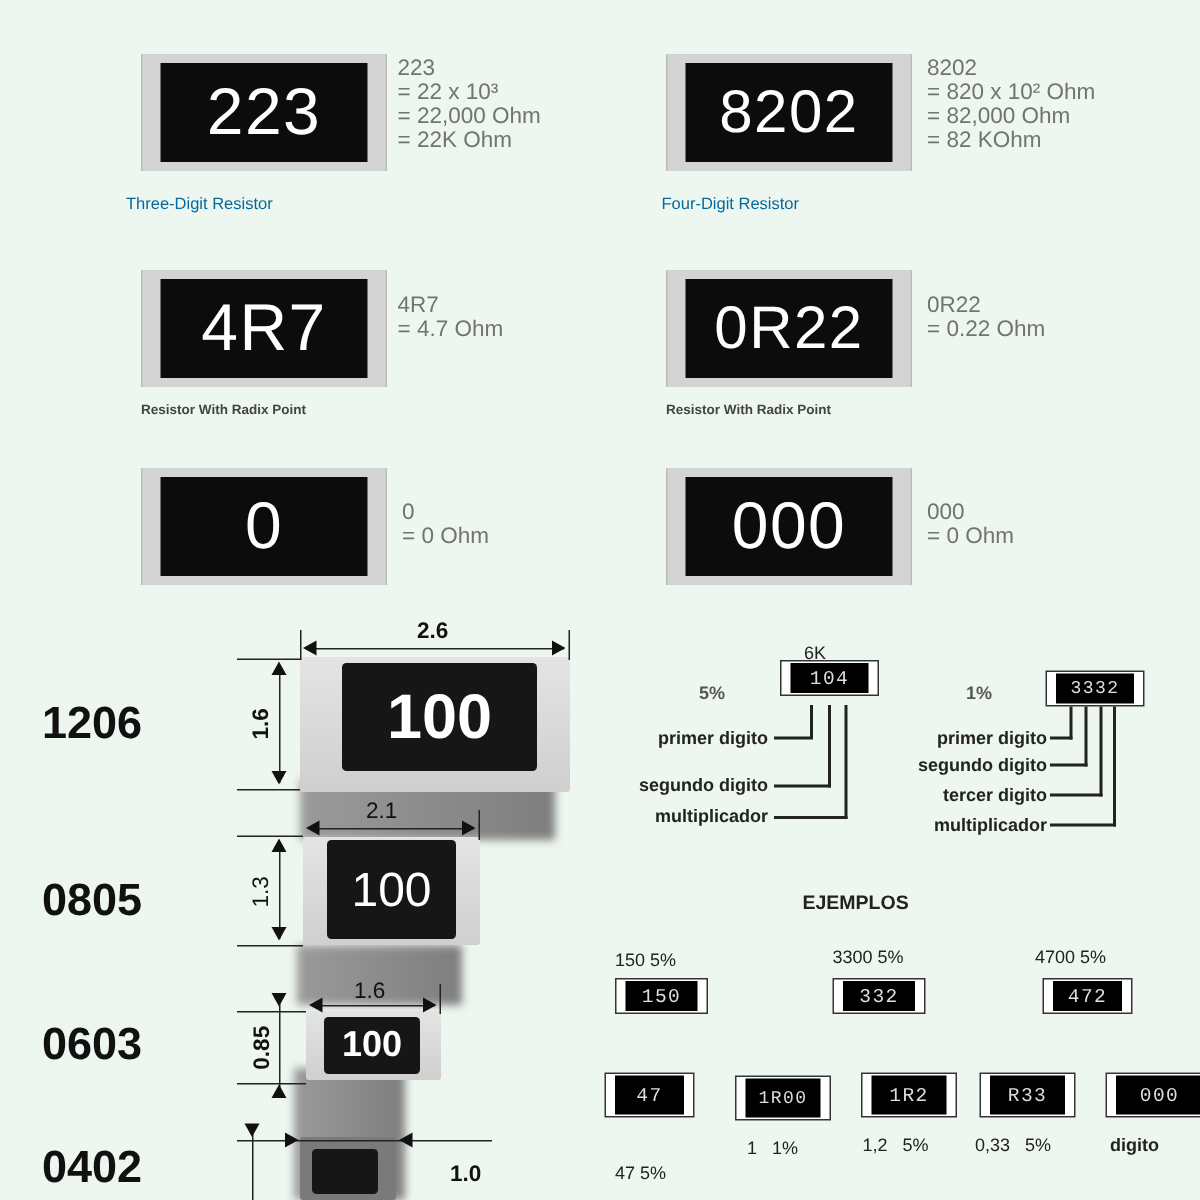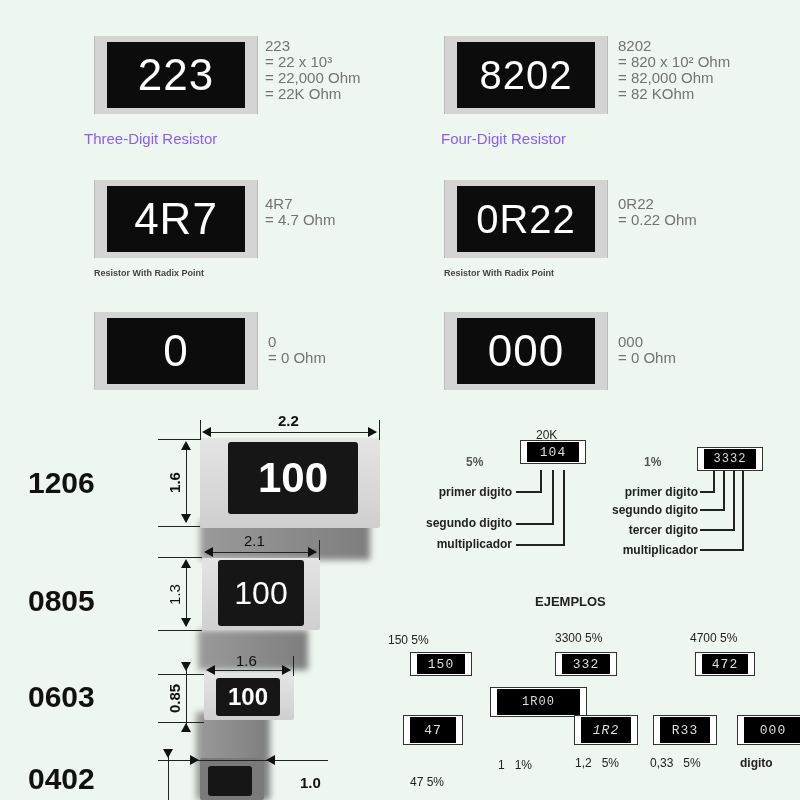--- a/index.html
+++ b/index.html
@@ -25,21 +25,21 @@
     font-family: "Liberation Sans", sans-serif;
     font-size: 44px;
     letter-spacing: 1px;
   }
   .smd-note {
     position: absolute;
     font-size: 15px; line-height: 16px; color: #737373;
     white-space: pre;
   }
   .smd-caption {
-    position: absolute; font-size: 15px; color: #8b5cf6;
+    position: absolute; font-size: 11px; color: #0369a1;
   }
   .smd-caption.small { font-size: 9px; font-weight: bold; color: #444; }
 
   
   .size-label {
     position: absolute; font-size: 30px; font-weight: bold; color: #111;
   }
   .photo-shadow {
     position: absolute; background: linear-gradient(90deg, #9a9a9a, #7e7e7e);
     filter: blur(3px);
@@ -157,21 +157,21 @@
 
   <div class="size-label" style="left:28px;top:466px;">1206</div>
   <div class="chip" style="left:200px;top:438px;width:180px;height:90px;">
     <div class="ink" style="left:28px;top:4px;width:130px;height:72px;font-size:42px;">100</div>
   </div>
   <div class="vline" style="left:200px;top:420px;height:20px;"></div>
   <div class="vline" style="left:379px;top:420px;height:20px;"></div>
   <div class="hline" style="left:204px;top:432px;width:172px;"></div>
   <div class="arrow-l" style="left:202px;top:427px;"></div>
   <div class="arrow-r" style="left:368px;top:427px;"></div>
-  <div class="dim" style="left:278px;top:412px;">2.2</div>
+  <div class="dim" style="left:278px;top:412px;">2.6</div>
   <div class="hline" style="left:158px;top:439px;width:42px;"></div>
   <div class="hline" style="left:158px;top:526px;width:42px;"></div>
   <div class="vline" style="left:186px;top:444px;height:78px;"></div>
   <div class="arrow-u" style="left:181px;top:441px;"></div>
   <div class="arrow-d" style="left:181px;top:514px;"></div>
   <div class="dim rot" style="left:164px;top:474px;">1.6</div>
 
   <div class="size-label" style="left:28px;top:584px;">0805</div>
   <div class="chip" style="left:202px;top:558px;width:118px;height:72px;">
     <div class="ink" style="left:16px;top:2px;width:86px;height:66px;font-size:32px;font-weight:normal;">100</div>
@@ -210,21 +210,21 @@
   </div>
   <div class="hline" style="left:158px;top:760px;width:170px;"></div>
   <div class="vline" style="left:168px;top:750px;height:50px;"></div>
   <div class="arrow-d" style="left:163px;top:749px;"></div>
   <div class="arrow-r" style="left:190px;top:755px;"></div>
   <div class="arrow-l" style="left:266px;top:755px;"></div>
   <div class="dim" style="left:300px;top:774px;">1.0</div>
 </div>
 
 <div>
-  <div class="small-text" style="left:536px;top:428px;">20K</div>
+  <div class="small-text" style="left:536px;top:428px;">6K</div>
   <div class="small-text bold" style="left:466px;top:455px;color:#555;">5%</div>
   <div class="mini" style="left:520px;top:440px;width:64px;">
     <div class="ink">104</div>
   </div>
 
   <div class="vline" style="left:540px;top:470px;height:22px;width:2px;"></div>
   <div class="hline" style="left:516px;top:491px;width:26px;height:2px;"></div>
   <div class="vline" style="left:552px;top:470px;height:55px;width:2px;"></div>
   <div class="hline" style="left:516px;top:523px;width:38px;height:2px;"></div>
   <div class="vline" style="left:563px;top:470px;height:76px;width:2px;"></div>
@@ -250,46 +250,46 @@
   <div class="hline" style="left:700px;top:549px;width:44px;height:2px;"></div>
   <div class="legend-text" style="right:102px;top:485px;">primer digito</div>
   <div class="legend-text" style="right:102px;top:503px;">segundo digito</div>
   <div class="legend-text" style="right:102px;top:523px;">tercer digito</div>
   <div class="legend-text" style="right:102px;top:543px;">multiplicador</div>
 </div>
 
 <div>
   <div class="small-text bold" style="left:535px;top:594px;font-size:13px;">EJEMPLOS</div>
 
-  <div class="small-text" style="left:388px;top:633px;text-align:right;">150  5%</div>
+  <div class="small-text" style="left:410px;top:633px;text-align:right;">150  5%</div>
   <div class="mini" style="left:410px;top:652px;width:60px;">
     <div class="ink">150</div>
   </div>
 
   <div class="small-text" style="left:555px;top:631px;">3300 5%</div>
   <div class="mini" style="left:555px;top:652px;width:60px;">
     <div class="ink">332</div>
   </div>
 
   <div class="small-text" style="left:690px;top:631px;">4700 5%</div>
   <div class="mini" style="left:695px;top:652px;width:58px;">
     <div class="ink">472</div>
   </div>
 
   <div class="mini" style="left:403px;top:715px;width:58px;height:28px;">
     <div class="ink">47</div>
   </div>
   <div class="small-text" style="left:410px;top:775px;text-align:center;">47 5%</div>
 
-  <div class="mini" style="left:490px;top:687px;width:62px;height:28px;padding-left:33px;">
+  <div class="mini" style="left:490px;top:717px;width:62px;height:28px;">
     <div class="ink" style="font-size:12px;">1R00</div>
   </div>
   <div class="small-text" style="left:498px;top:758px;white-space:pre;">1   1%</div>
 
-  <div class="mini" style="left:574px;top:715px;width:62px;height:28px;font-style:italic;">
+  <div class="mini" style="left:574px;top:715px;width:62px;height:28px;">
     <div class="ink">1R2</div>
   </div>
   <div class="small-text" style="left:575px;top:756px;white-space:pre;">1,2   5%</div>
 
   <div class="mini" style="left:653px;top:715px;width:62px;height:28px;">
     <div class="ink">R33</div>
   </div>
   <div class="small-text" style="left:650px;top:756px;white-space:pre;">0,33   5%</div>
 
   <div class="mini" style="left:737px;top:715px;width:70px;height:28px;">

